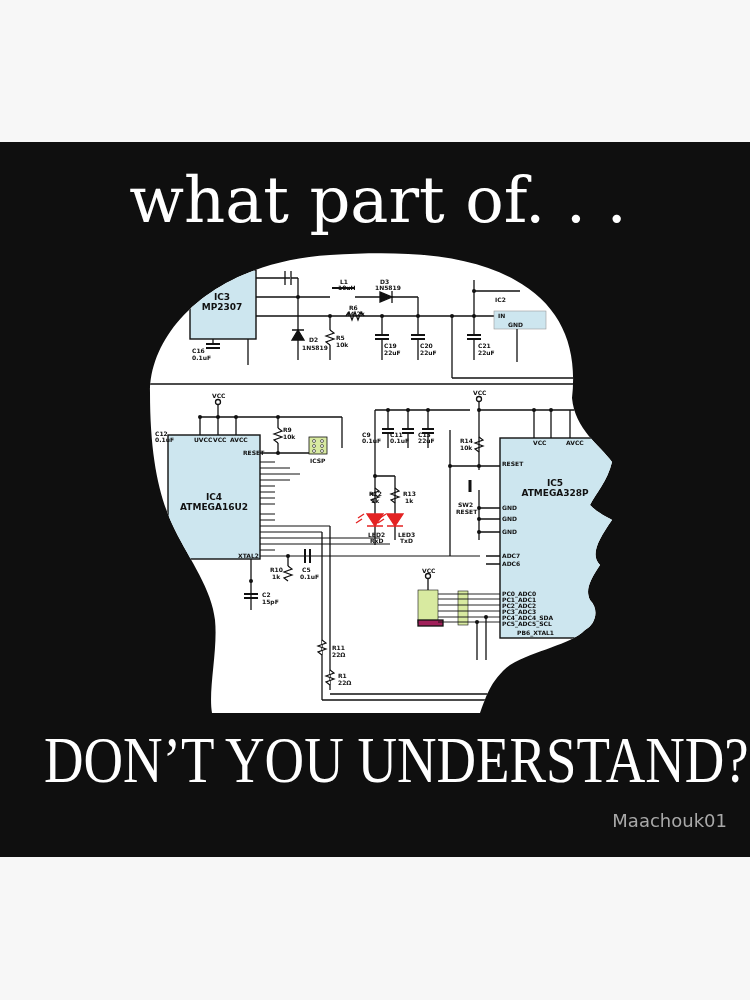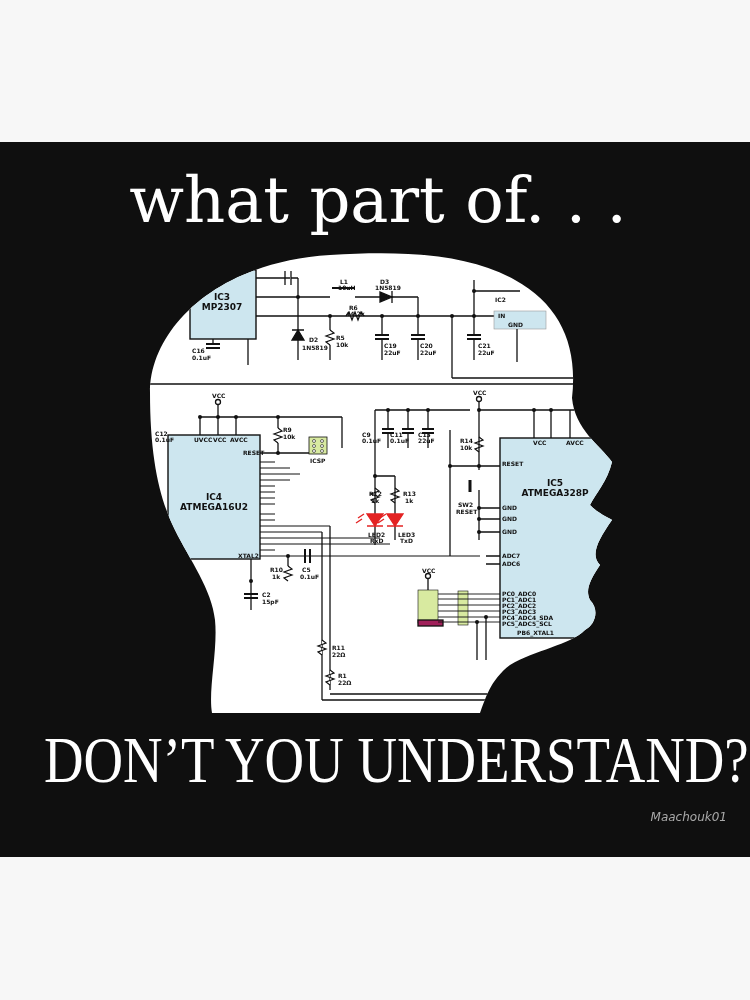--- a/index.html
+++ b/index.html
@@ -18,21 +18,21 @@
     letter-spacing: 0px; line-height: 80px; padding-left: 6px; box-sizing: border-box;
   }
   .headline-bottom {
     position: absolute; left: 44px; top: 725px; color: #ffffff;
     font-family: "Liberation Serif", serif; font-size: 66px; line-height: 70px;
     transform: scaleX(0.83); transform-origin: left top; white-space: nowrap;
     letter-spacing: 0px;
   }
   .watermark {
     position: absolute; right: 23px; top: 810px; color: #a9a9a9;
-    font-family: "DejaVu Sans", sans-serif; font-size: 12px; font-style: italic;
+    font-family: "DejaVu Sans", sans-serif; font-size: 18px;
   }
   svg.art { position: absolute; left: 0; top: 0; }
   .sch text { font-family: "DejaVu Sans", sans-serif; font-size: 6px; fill: #111; font-weight: bold; }
   .sch .big { font-size: 9px; font-weight: bold; }
 </style>
 </head>
 <body>
 
 <div class="panel"></div>
 

